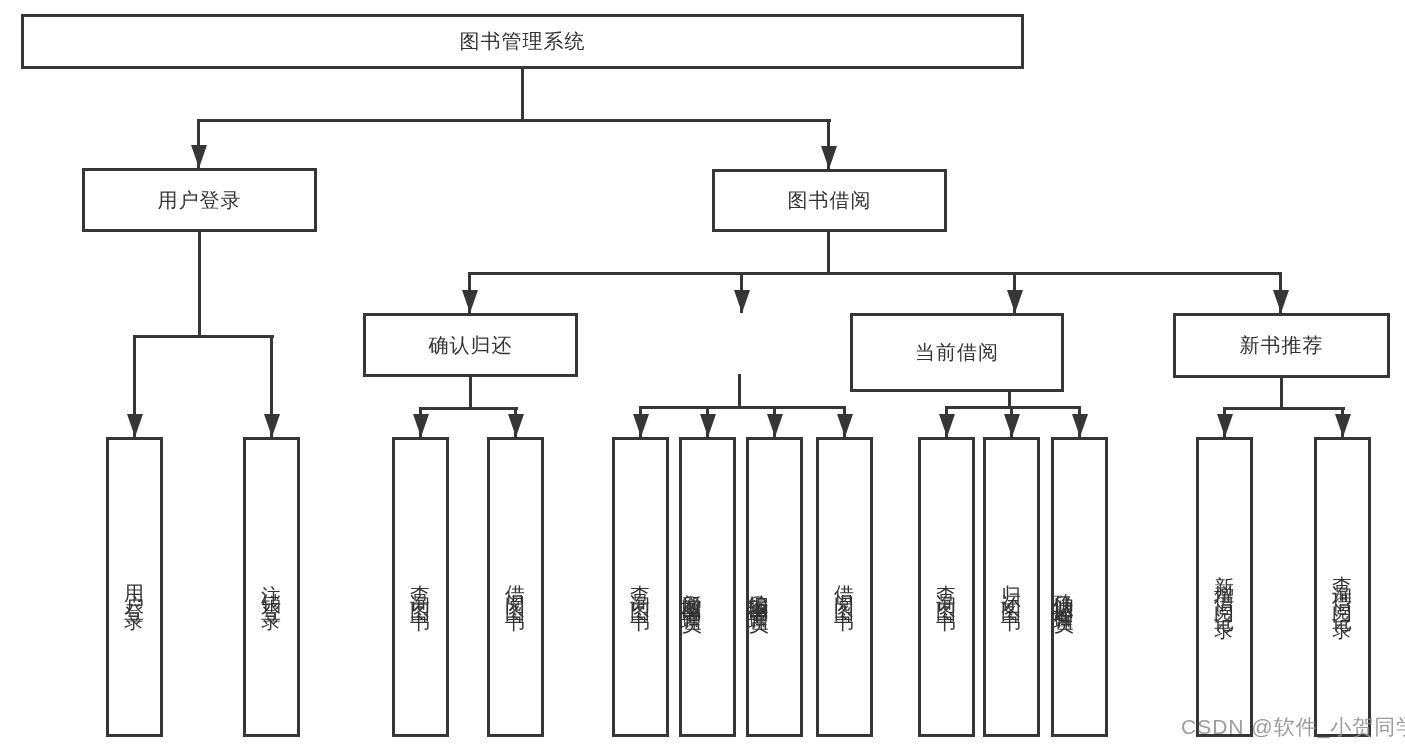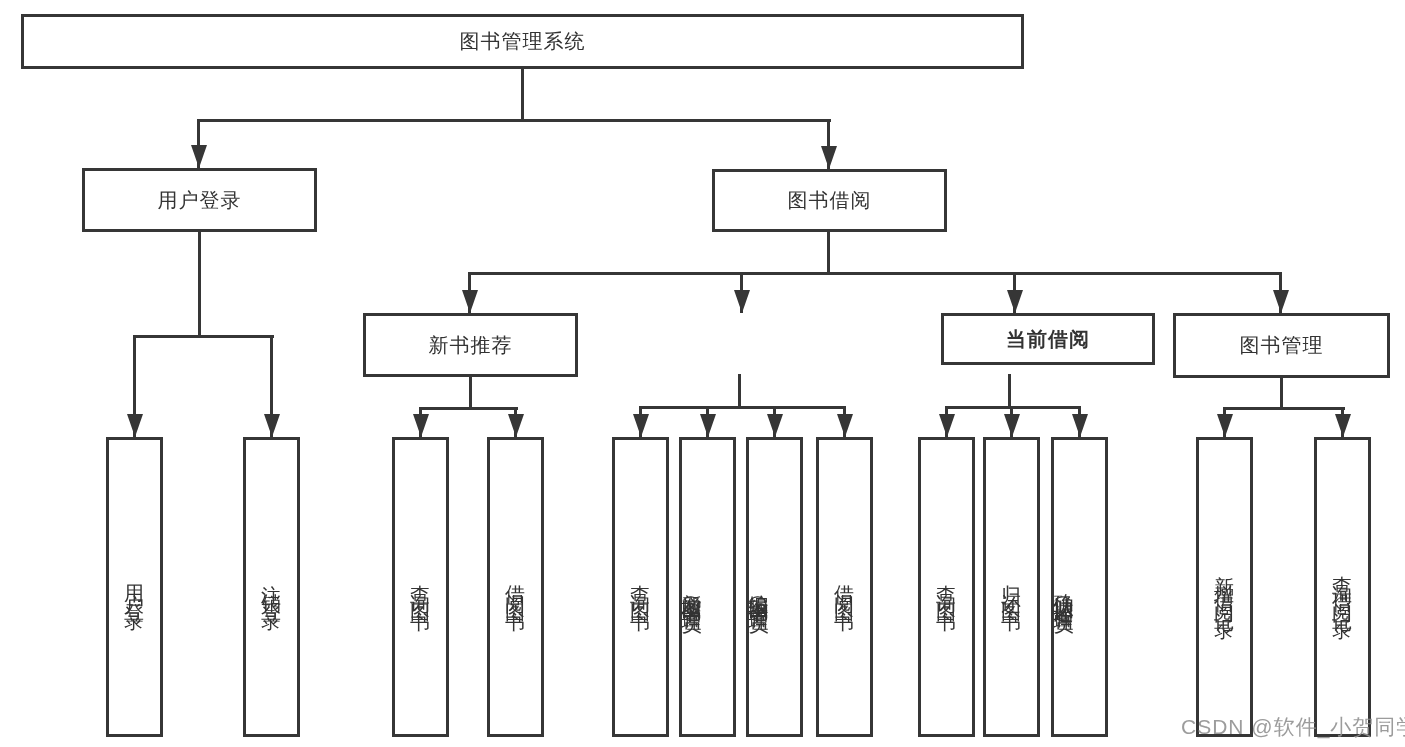--- a/index.html
+++ b/index.html
@@ -83,30 +83,30 @@
 
   <div class="hbox" style="left:82px; top:168px; width:235px; height:64px;">
     <span>用户登录</span>
   </div>
 
   <div class="hbox" style="left:712px; top:169px; width:235px; height:63px;">
     <span>图书借阅</span>
   </div>
 
   <div class="hbox" style="left:363px; top:313px; width:215px; height:64px;">
+    <span>确认归还</span>
+  </div>
+
+
+  <div class="hbox" style="left:850px; top:313px; width:214px; height:79px;">
+    <span>当前借阅</span>
+  </div>
+
+  <div class="hbox" style="left:1173px; top:313px; width:217px; height:65px;">
     <span>新书推荐</span>
-  </div>
-
-
-  <div class="hbox" style="left:941px; top:313px; width:214px; height:52px;font-weight:bold;">
-    <span>当前借阅</span>
-  </div>
-
-  <div class="hbox" style="left:1173px; top:313px; width:217px; height:65px;">
-    <span>图书管理</span>
   </div>
 
   <div class="vbox" style="left:106px;">
     <span>用户登录</span>
   </div>
   <div class="vbox" style="left:243px;">
     <span>注销登录</span>
   </div>
   <div class="vbox" style="left:392px;">
     <span>查询图书</span>

